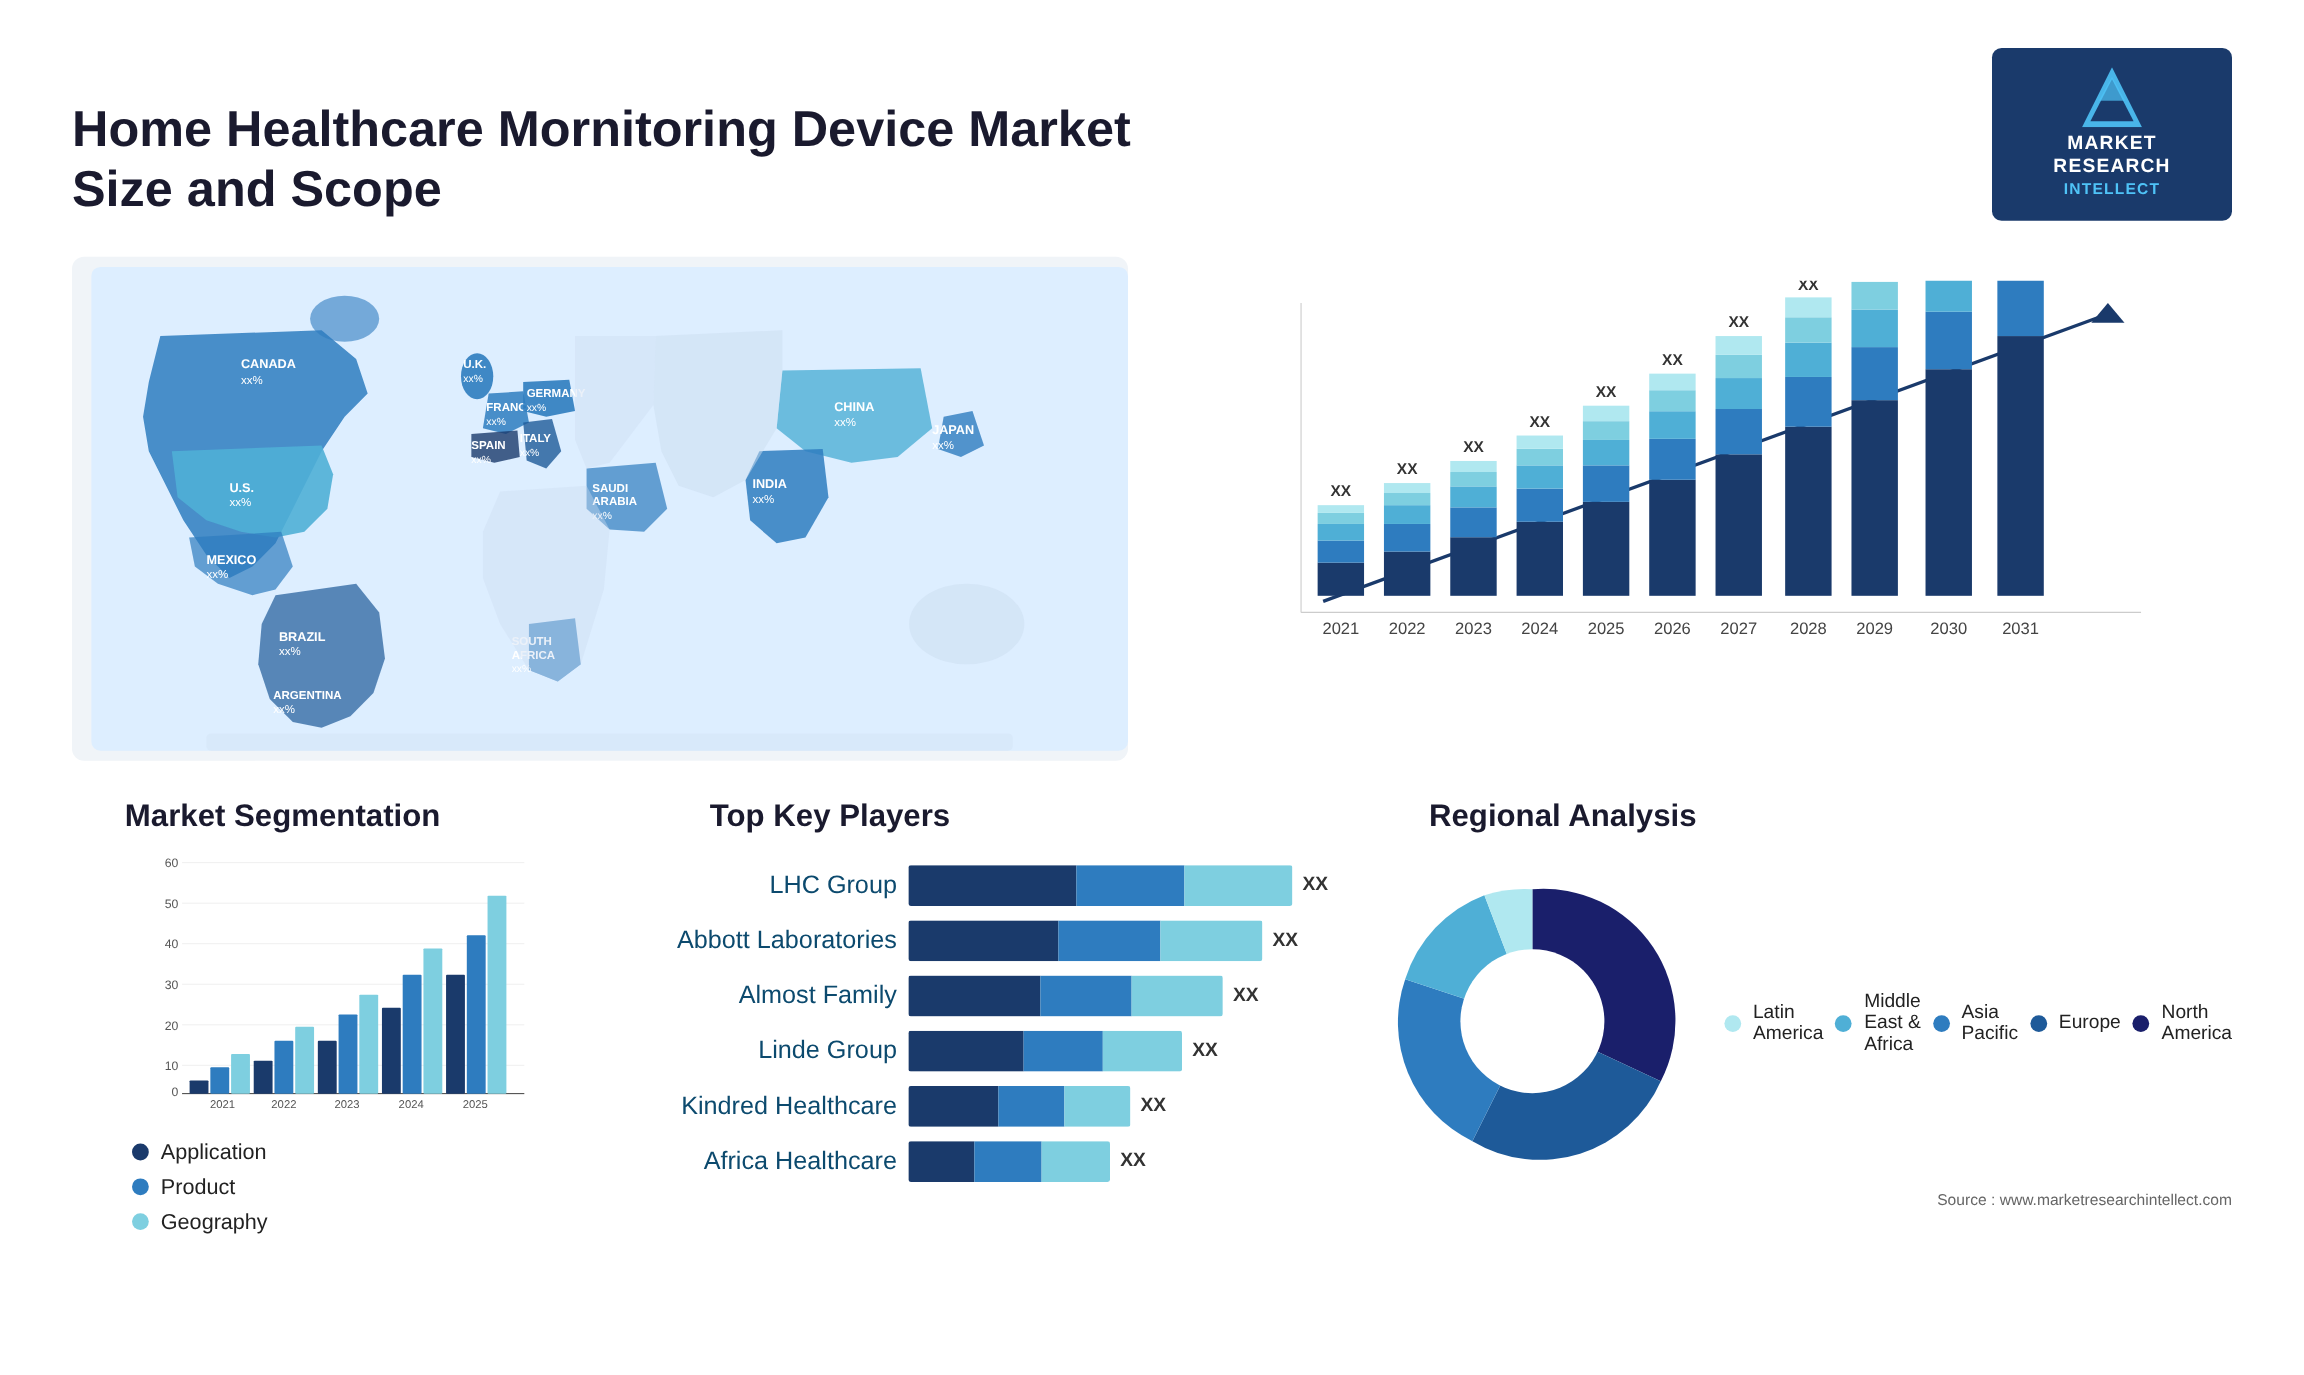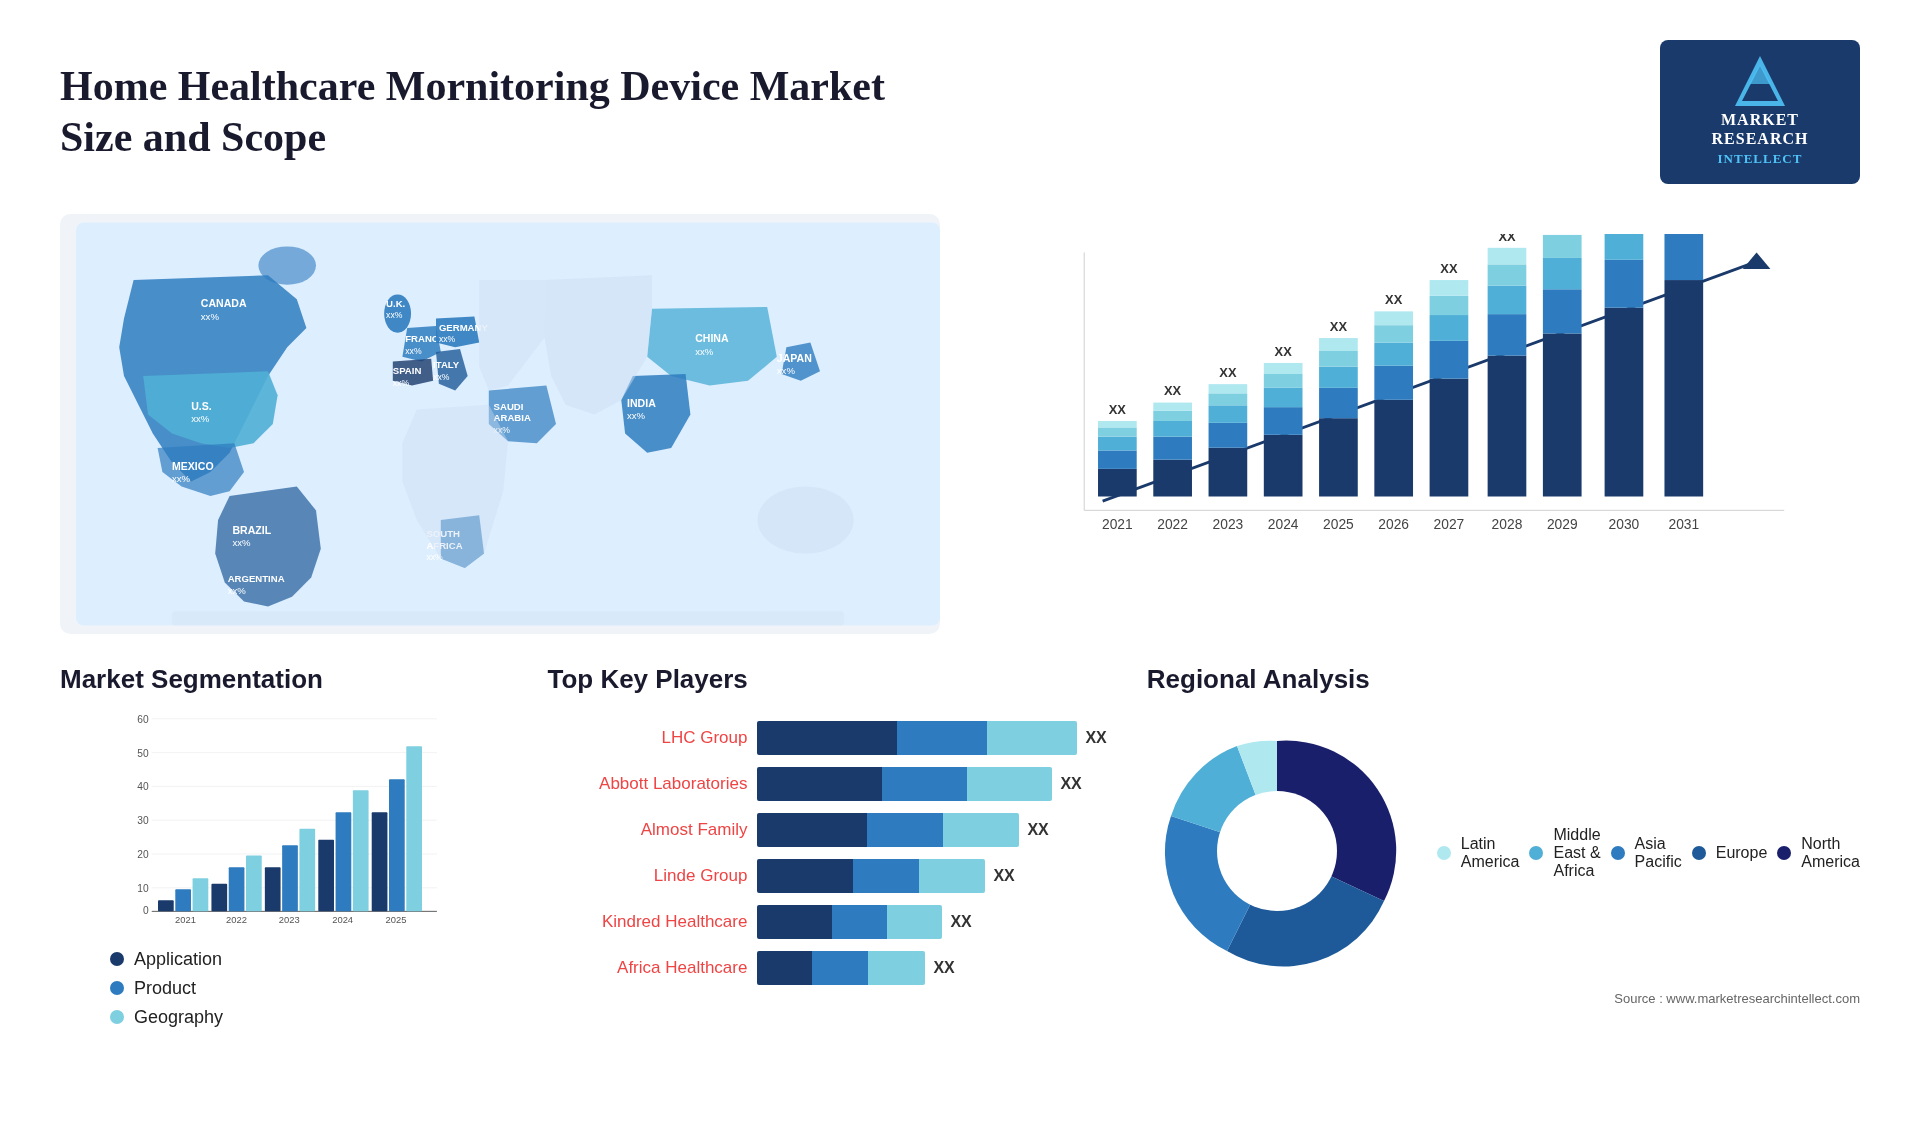--- a/index.html
+++ b/index.html
@@ -15,23 +15,22 @@
       width: 1920px;
       min-height: 1146px;
       padding: 40px 60px;
       background: #fff;
     }
 
     
     .header {
       display: flex;
       justify-content: space-between;
-      align-items: center;
+      align-items: flex-end;
       margin-bottom: 30px;
-      font-family: Liberation Serif, serif;
     }
     .main-title {
       font-size: 42px;
       font-weight: 700;
       color: #1a1a2e;
       max-width: 900px;
       line-height: 1.2;
     }
     .logo-area {
       display: flex;
@@ -86,20 +85,21 @@
     
     .segmentation-section {
       display: flex;
       flex-direction: column;
     }
     .section-title {
       font-size: 26px;
       font-weight: 700;
       color: #1a1a2e;
       margin-bottom: 16px;
+      margin-left: 44px;
     }
     .seg-legend {
       margin-top: 14px;
       display: flex;
       flex-direction: column;
       gap: 8px;
       padding-left: 50px;
     }
     .seg-legend-item {
       display: flex;
@@ -125,22 +125,22 @@
       flex-direction: column;
       gap: 12px;
       margin-top: 10px;
     }
     .player-row {
       display: flex;
       align-items: center;
       gap: 10px;
     }
     .player-name {
-      font-size: 17px;
-      color: #ef4444;
+      font-size: 21px;
+      color: #0c4a6e;
       min-width: 200px;
       text-align: right;
     }
     .player-bar-wrap {
       flex: 1;
       display: flex;
       align-items: center;
       gap: 8px;
     }
     .player-bar-outer {

